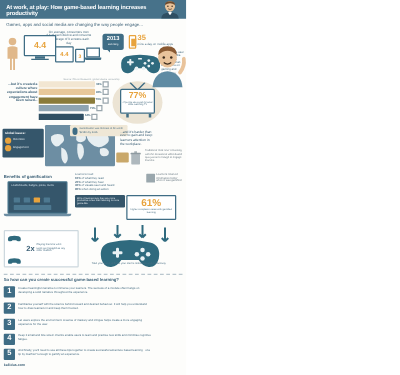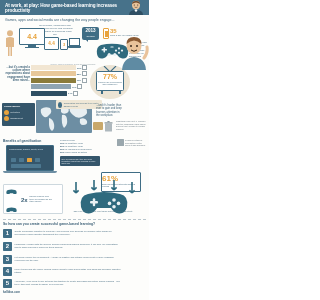--- a/index.html
+++ b/index.html
@@ -100,22 +100,22 @@
   .l2-t{position:absolute;left:2px;top:2px;font-size:2.1px;color:#cfe0ea;line-height:2.5px;}
   .l2-icon{position:absolute;width:5px;height:4px;background:#4d7890;border-radius:.5px;}
   .pctlist{position:absolute;left:60px;top:1px;width:40px;}
   .pl-head{font-size:2.2px;color:#4a6f84;margin-bottom:.6px;}
   .pl-row{font-size:2.3px;color:#4a6f84;line-height:3px;}
   .pl-row b{color:#3c6077;}
   .quotebox{position:absolute;left:60px;top:18px;width:40px;height:10px;background:#35566b;border-radius:1px;
       color:#dfe7ec;font-size:2px;line-height:2.4px;padding:1.5px;box-sizing:border-box;}
   .b4-side{position:absolute;right:2px;top:1px;width:22px;font-size:2.2px;color:#6b7a83;line-height:2.6px;}
   .b4-sideico{position:absolute;right:25px;top:1px;width:7px;height:7px;background:#9aa7ad;border-radius:.5px;}
-  .pct61{position:absolute;left:101px;top:34px;width:40px;height:20px;background:#fff;
-      border:1.3px solid #3f6d85;box-sizing:border-box;border-radius:1px;}
+  .pct61{position:absolute;left:101px;top:18px;width:40px;height:20px;background:#fff;
+      border:1.3px solid #3f6d85;box-sizing:border-box;border-radius:1px;text-align:center;}
   .p61-n{font-size:8px;font-weight:bold;color:#e8a33d;line-height:9px;margin-top:1px;}
   .p61-s{font-size:2px;color:#4a6f84;line-height:2.2px;}
 
   
   .band5{position:absolute;left:0;top:180px;width:149px;height:38px;}
   .twobox{position:absolute;left:3px;top:4px;width:58px;height:28px;background:#fff;
       border:.7px solid #cdd8de;border-radius:1px;display:flex;align-items:center;}
   .mini-ctrls{width:15px;padding-left:2px;}
   .mini-c{width:11px;height:5px;margin:1px 0;}
   .two-n{font-size:11px;font-weight:bold;color:#3c6077;line-height:11px;}

